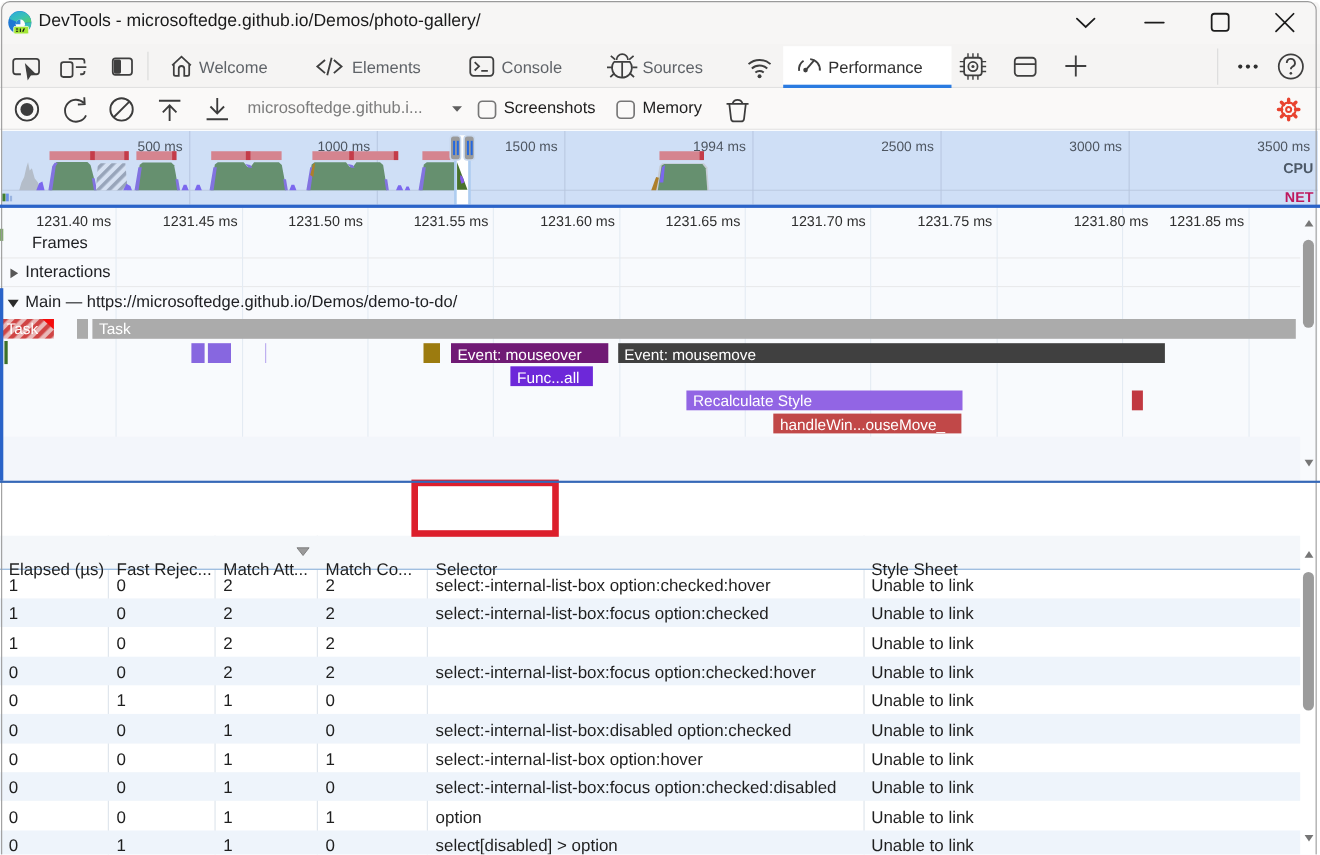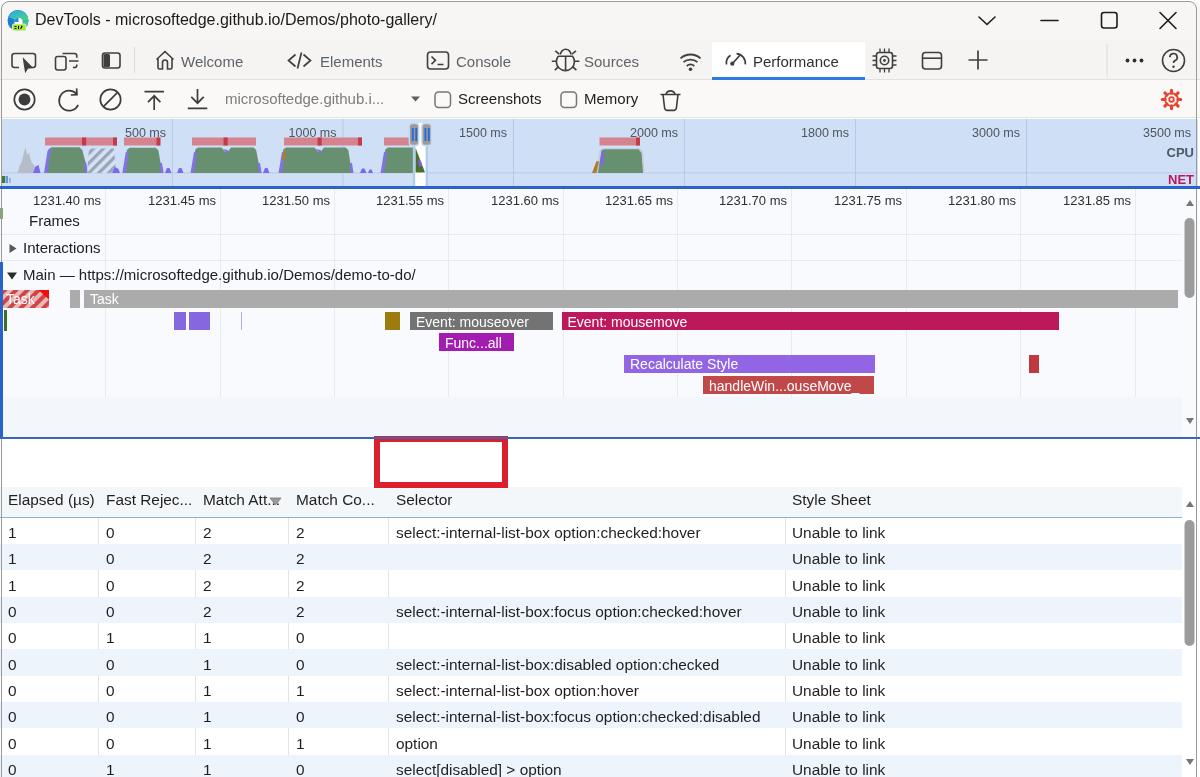--- a/index.html
+++ b/index.html
@@ -28,21 +28,21 @@
   #flamebot{position:absolute;left:0;top:437px;width:1200px;height:2px;background:#3668b7;z-index:100;}
   .gridv{position:absolute;top:0;width:1px;height:249px;background:#e4ebf3;}
   .rlab{position:absolute;top:4px;font-size:13px;color:#2f2f2f;text-align:right;width:80px;}
   .bar{position:absolute;height:18px;font-size:14px;color:#fff;overflow:hidden;white-space:nowrap;padding:1.5px 0 0 6px;}
   
   #btabs{position:absolute;left:0;top:439px;width:100%;height:48px;background:#f7f8f9;}
   .btab{position:absolute;top:2px;height:48px;display:flex;align-items:center;font-size:15px;color:#5f6368;}
   
   #dtable{position:absolute;left:0;top:487px;width:1198px;height:290px;background:#fff;font-size:15.4px;color:#1f1f1f;}
   #thead{position:absolute;left:0;top:0;width:1182px;height:30.5px;background:#f4f7fa;border-bottom:1px solid #8ab1d9;}
-  .th{position:absolute;top:4px;white-space:nowrap;overflow:hidden;}
+  .th{position:absolute;top:23px;white-space:nowrap;overflow:hidden;}
   .colsep{position:absolute;top:0;width:1px;height:290px;background:#dde4ec;}
   .trow{position:absolute;left:0;width:1182px;height:26.35px;}
   .trow.alt{background:#eef4fb;}
   .td{position:absolute;top:6.5px;white-space:nowrap;}
   
   #redbox{position:absolute;left:374px;top:436px;width:134px;height:52px;border:6px solid #dc1f2c;background:transparent;z-index:50;}
 </style>
 </head>
 <body>
 <div id="stage">
@@ -248,22 +248,22 @@
       <rect x="597.5" y="18.5" width="40" height="8" fill="#d5848f"></rect>
       <rect x="634" y="18.5" width="4" height="8" fill="#c43c49"></rect>
 
       <rect x="0" y="57" width="3" height="7" fill="#3f7d2e"></rect>
       <rect x="3.5" y="57" width="2.5" height="7" fill="#6a92e8"></rect>
       <rect x="7" y="59" width="2" height="5" fill="#9ab4e0"></rect>
     </svg>
     <div class="abs" style="right:1032px;top:7px;font-size:12.5px;color:#4d5560">500 ms</div>
     <div class="abs" style="right:861.5px;top:7px;font-size:12.5px;color:#4d5560">1000 ms</div>
     <div class="abs" style="right:691px;top:7px;font-size:12.5px;color:#4d5560">1500 ms</div>
-    <div class="abs" style="right:520px;top:7px;font-size:12.5px;color:#4d5560">2000 ms</div>
-    <div class="abs" style="right:349px;top:7px;font-size:12.5px;color:#4d5560">1800 ms</div>
+    <div class="abs" style="right:520px;top:7px;font-size:12.5px;color:#4d5560">1994 ms</div>
+    <div class="abs" style="right:349px;top:7px;font-size:12.5px;color:#4d5560">2500 ms</div>
     <div class="abs" style="right:178px;top:7px;font-size:12.5px;color:#4d5560">3000 ms</div>
     <div class="abs" style="right:7px;top:7px;font-size:12.5px;color:#4d5560">3500 ms</div>
     <div class="abs" style="right:4px;top:26px;font-size:13px;color:#4c5866;font-weight:bold">CPU</div>
     <div class="abs" style="right:4px;top:53px;font-size:13px;color:#be185d;font-weight:bold">NET</div>
   </div>
   <div id="flame">
     <div class="abs" style="left:0;top:45.5px;width:1182px;height:1px;background:#e9eaec"></div>
     <div class="abs" style="left:0;top:71.5px;width:1182px;height:1px;background:#e9eaec"></div>
     <div class="abs" style="left:0;top:19px;width:2.5px;height:11px;background:#7fa86a"></div>
     <div class="gridv" style="left:105px"></div>
@@ -278,21 +278,21 @@
         <div class="gridv" style="left:1135px"></div>
     <div class="abs" style="left:0;top:208px;width:1182px;height:41px;background:#f3f6fb"></div>
     <div class="rlab" style="left:21px">1231.40 ms</div>
     <div class="rlab" style="left:136px">1231.45 ms</div>
     <div class="rlab" style="left:250px">1231.50 ms</div>
     <div class="rlab" style="left:364px">1231.55 ms</div>
     <div class="rlab" style="left:479px">1231.60 ms</div>
     <div class="rlab" style="left:593px">1231.65 ms</div>
     <div class="rlab" style="left:707px">1231.70 ms</div>
     <div class="rlab" style="left:822px">1231.75 ms</div>
-    <div class="rlab" style="left:936px">1231.80 ms</div>
+    <div class="rlab" style="left:964px">1231.80 ms</div>
     <div class="rlab" style="left:1051px">1231.85 ms</div>
     <div class="abs" style="left:29px;top:23px;font-size:15px;color:#202124">Frames</div>
     <div class="abs" style="left:23px;top:50px;font-size:15px;color:#202124">Interactions</div>
     <svg class="abs" style="left:7px;top:54px" width="12" height="12" viewBox="0 0 12 12">
           <path d="M2.5 1 L9.5 5.5 L2.5 10 Z" fill="#575757"></path>
         </svg>
     <div class="abs" style="left:23px;top:77px;font-size:15px;color:#202124">Main — https://microsoftedge.github.io/Demos/demo-to-do/</div>
     <svg class="abs" style="left:6px;top:81px" width="12" height="12" viewBox="0 0 12 12">
           <path d="M1 2.5 L11 2.5 L6 9.5 Z" fill="#2b2b2b"></path>
         </svg>
@@ -309,24 +309,24 @@
       <text x="4" y="14" font-size="14" fill="#ffffff" font-family="Liberation Sans">Task</text>
     </svg>
     <div class="abs" style="left:70px;top:101px;width:10px;height:18px;background:#ababab"></div>
     <div class="bar" style="left:84px;top:101px;width:1094px;background:#ababab">Task</div>
 
     <div class="abs" style="left:4px;top:121px;width:2.5px;height:21px;background:#3c7028"></div>
     <div class="abs" style="left:174px;top:123.5px;width:12px;height:18px;background:#8767e0"></div>
     <div class="abs" style="left:188.5px;top:123.5px;width:21px;height:18px;background:#8767e0"></div>
     <div class="abs" style="left:240.5px;top:123.5px;width:1.5px;height:18px;background:#b9a8ef"></div>
     <div class="abs" style="left:385px;top:123.5px;width:15px;height:18px;background:#9c7b0f"></div>
-    <div class="bar" style="left:410px;top:123.5px;width:142.5px;background:#737373">Event: mouseover</div>
-    <div class="bar" style="left:561.5px;top:123.5px;width:497px;background:#be185d">Event: mousemove</div>
-
-    <div class="bar" style="left:439px;top:144.5px;width:75px;background:#a21caf">Func...all</div>
+    <div class="bar" style="left:410px;top:123.5px;width:142.5px;background:#701a75">Event: mouseover</div>
+    <div class="bar" style="left:561.5px;top:123.5px;width:497px;background:#404040">Event: mousemove</div>
+
+    <div class="bar" style="left:464px;top:144.5px;width:75px;background:#6d28d9">Func...all</div>
 
     <div class="bar" style="left:624px;top:166px;width:250.5px;background:#9265e4">Recalculate Style</div>
     <div class="abs" style="left:1028.5px;top:166px;width:10.5px;height:18px;background:#c13841"></div>
 
     <div class="bar" style="left:703px;top:187.5px;width:170.5px;background:#c14848">handleWin...ouseMove_</div>
 
     <svg class="abs" style="left:1183px;top:0" width="14" height="249" viewBox="0 0 14 249">
       <path d="M3 17 L7 11 L11 17 Z" fill="#767676"></path>
       <rect x="1.5" y="29" width="10" height="80" rx="5" fill="#9b9b9b"></rect>
       <path d="M3 229 L11 229 L7 235 Z" fill="#767676"></path>
@@ -357,20 +357,21 @@
           <div class="td" style="left:203px">2</div>
           <div class="td" style="left:296px">2</div>
       <div class="td" style="left:396px">select:-internal-list-box option:checked:hover</div>
           <div class="td" style="left:792px">Unable to link</div>
     </div>
     <div class="trow alt" style="top:56.85px">
       <div class="td" style="left:8px">1</div>
           <div class="td" style="left:106px">0</div>
           <div class="td" style="left:203px">2</div>
           <div class="td" style="left:296px">2</div>
+      <div class="td" style="left:396px">select:-internal-list-box:focus option:checked</div>
           <div class="td" style="left:792px">Unable to link</div>
     </div>
     <div class="trow" style="top:83.2px">
       <div class="td" style="left:8px">1</div>
           <div class="td" style="left:106px">0</div>
           <div class="td" style="left:203px">2</div>
           <div class="td" style="left:296px">2</div>
           <div class="td" style="left:792px">Unable to link</div>
     </div>
     <div class="trow alt" style="top:109.55px">

